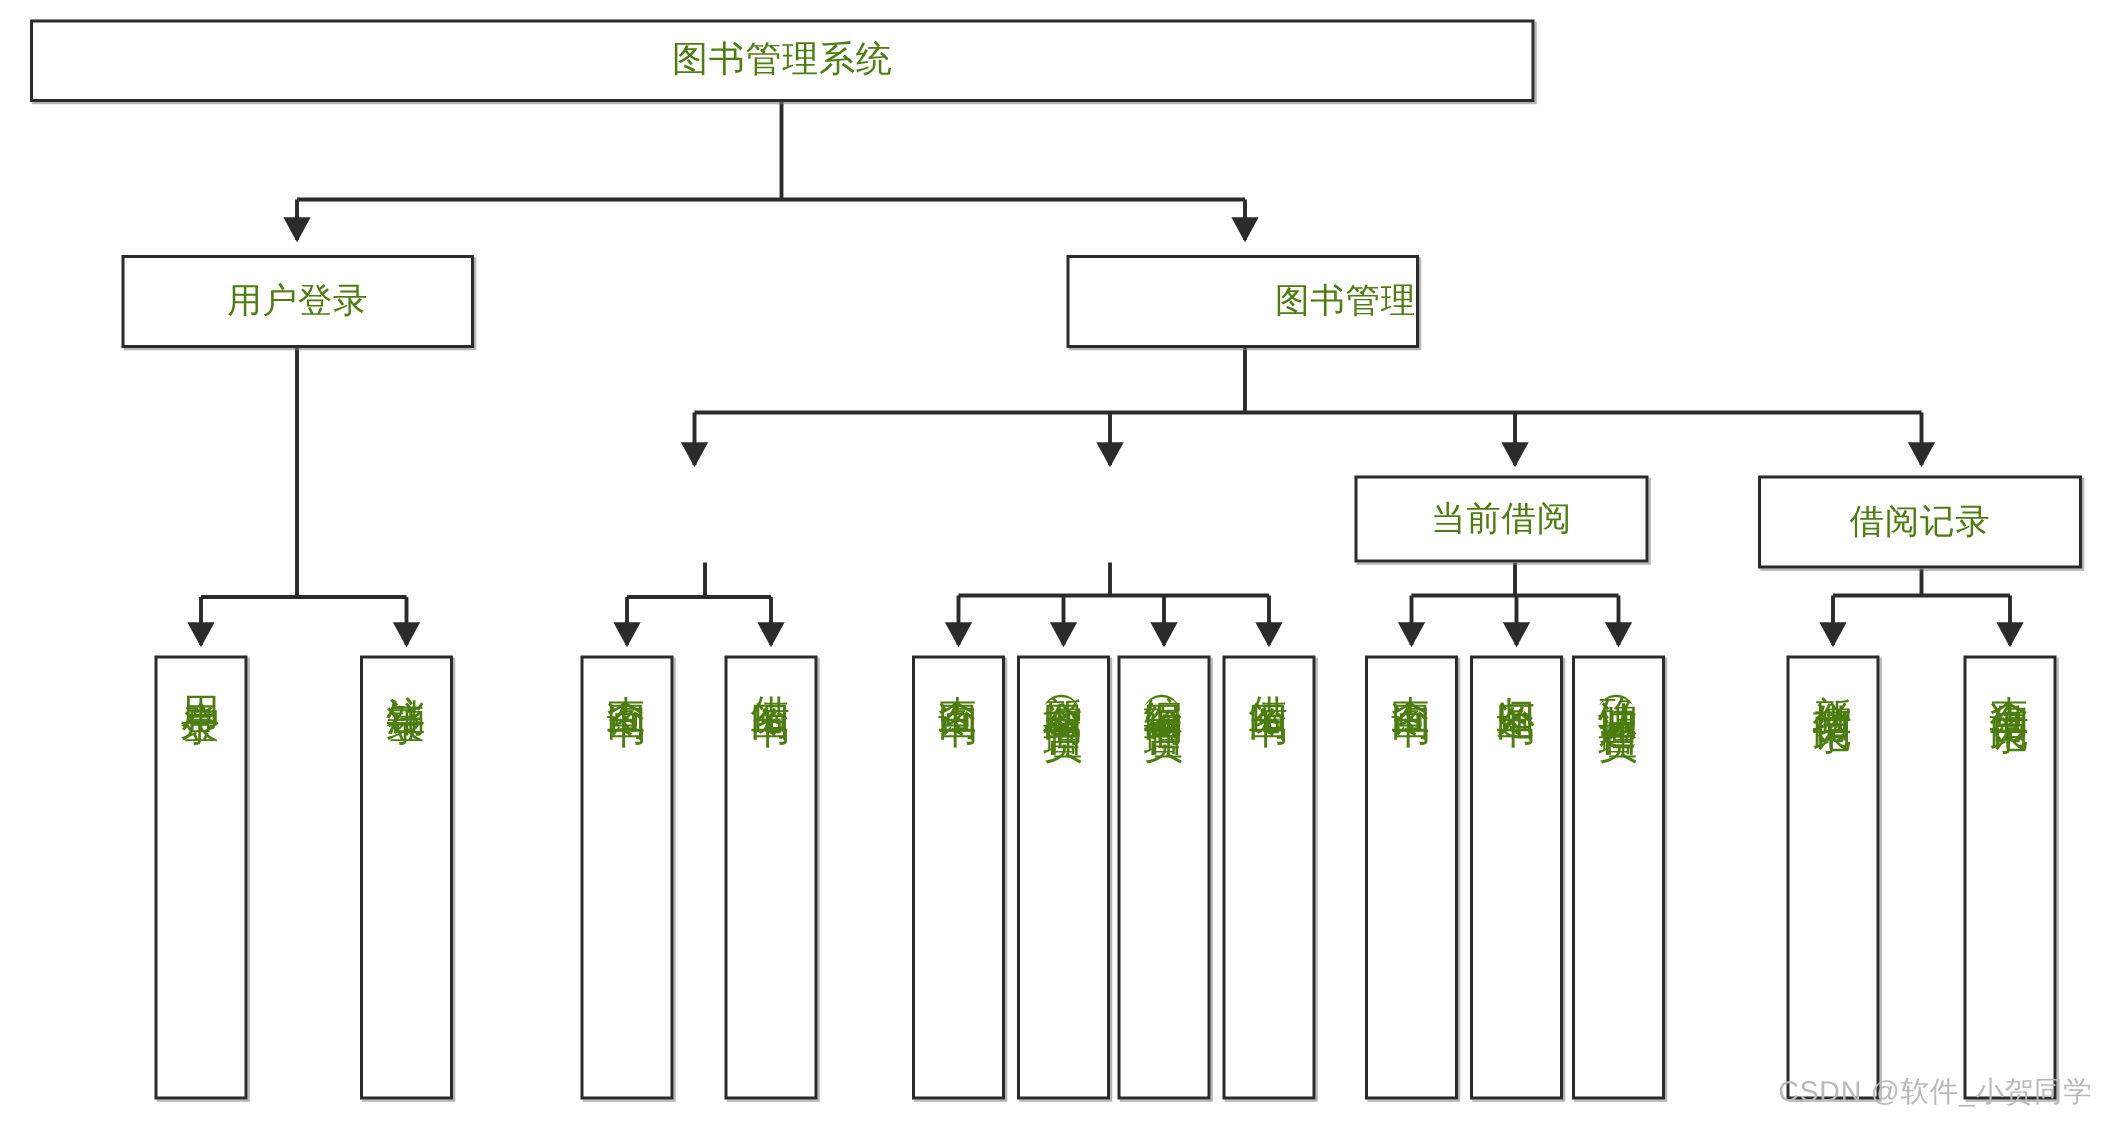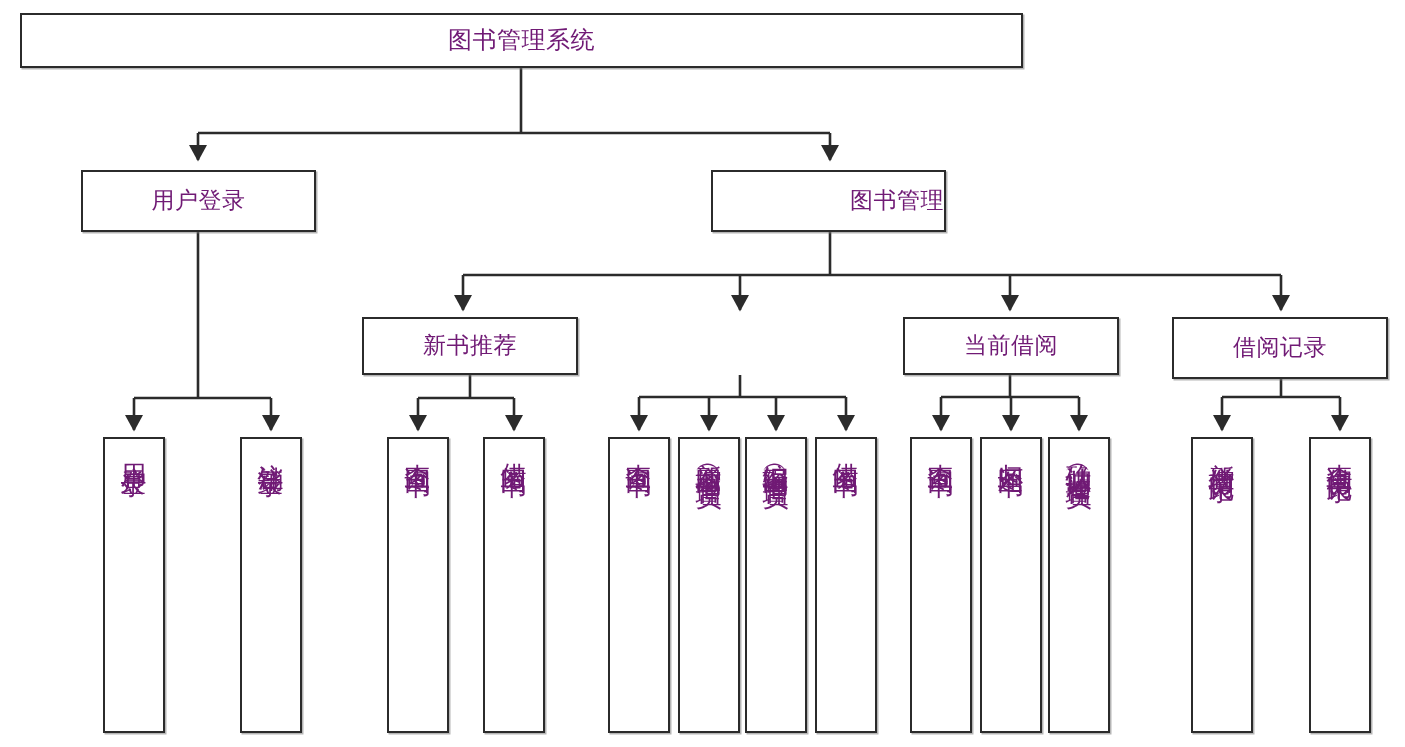--- a/index.html
+++ b/index.html
@@ -27,21 +27,21 @@
     pointer-events: none;
   }
   .node {
     position: absolute;
     box-sizing: border-box;
     background: #ffffff;
     border: 2px solid #2b2b2b;
     display: flex;
     align-items: center;
     justify-content: center;
-    color: #701a75;
+    color: #4d7c0f;
     box-shadow: 1.5px 1.5px 0 0 rgba(120,120,120,0.55);
   }
   .node .label {
     display: block;
     text-align: center;
     line-height: 1.18;
     letter-spacing: 0.5px;
   }
   .node.horiz .label {
     writing-mode: horizontal-tb;
@@ -131,24 +131,21 @@
     <span class="label">图书管理系统</span>
   </div>
 
   <div class="node horiz" style="left:81px; top:170px; width:235px; height:62px;">
     <span class="label">用户登录</span>
   </div>
   <div class="node horiz" style="left:711px; top:170px; width:235px; height:62px;justify-content:flex-end;">
     <span class="label">图书管理</span>
   </div>
 
-  <div class="node horiz" style="left:362px; top:317px; width:216px; height:58px;">
-    <span class="label">新书推荐</span>
-  </div>
-  <div class="node horiz" style="left:903px; top:317px; width:216px; height:58px;">
+  <div class="node horiz" style="left:903px; top:317px; width:196px; height:58px;">
     <span class="label">当前借阅</span>
   </div>
   <div class="node horiz" style="left:1172px; top:317px; width:216px; height:62px;">
     <span class="label">借阅记录</span>
   </div>
 
   <div class="node vert" style="left:103px; top:437px; width:62px; height:296px;">
     <span class="label">用户登录</span>
   </div>
   <div class="node vert" style="left:240px; top:437px; width:62px; height:296px;">
@@ -185,14 +182,15 @@
     <span class="label">确认归还（管理员）</span>
   </div>
 
   <div class="node vert" style="left:1191px; top:437px; width:62px; height:296px;">
     <span class="label">新增借阅记录</span>
   </div>
   <div class="node vert" style="left:1309px; top:437px; width:62px; height:296px;">
     <span class="label">查询借阅记录</span>
   </div>
 
+  <div class="watermark">CSDN @软件_小贺同学</div>
 
 </div>
 
 </body></html>

